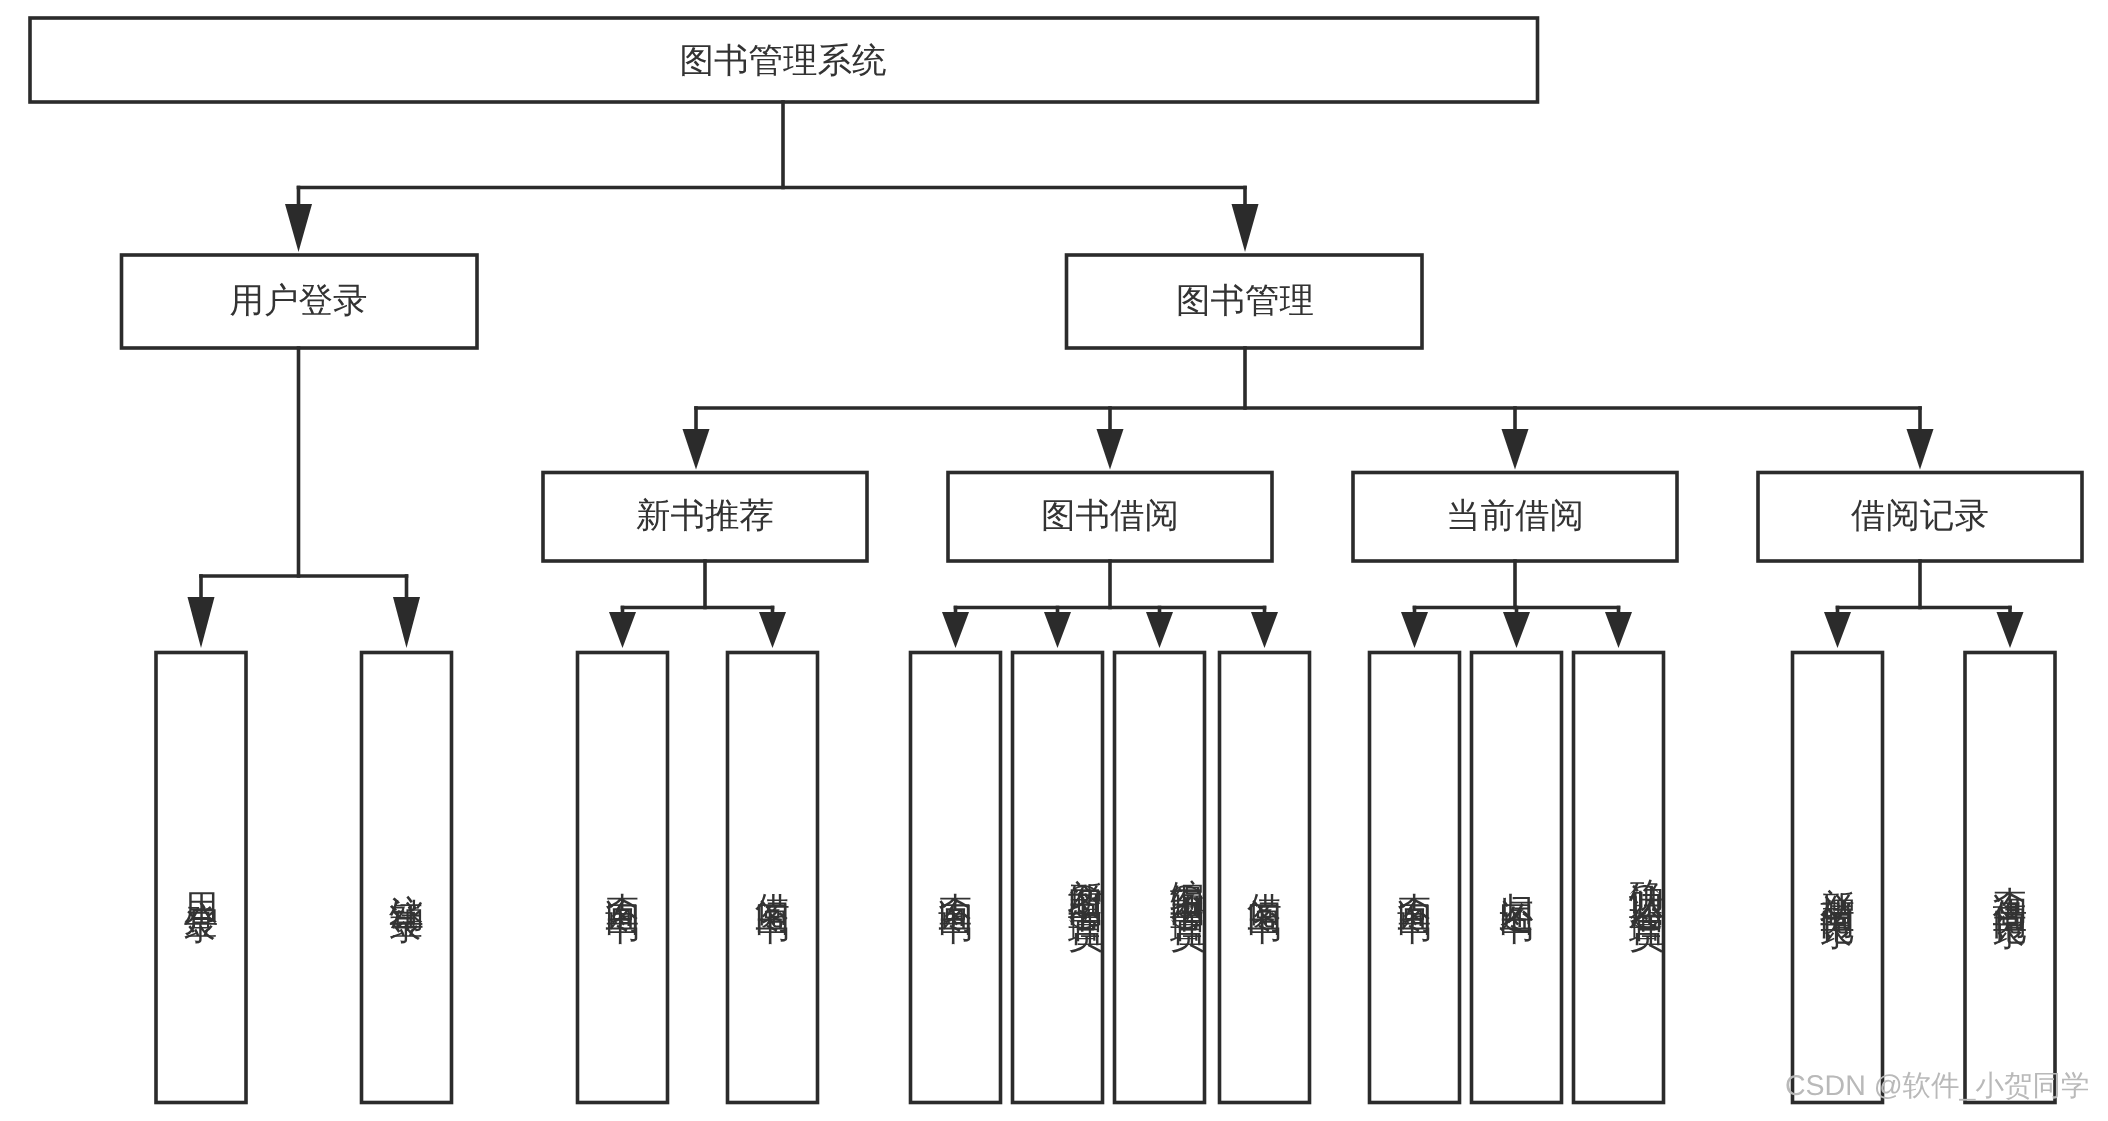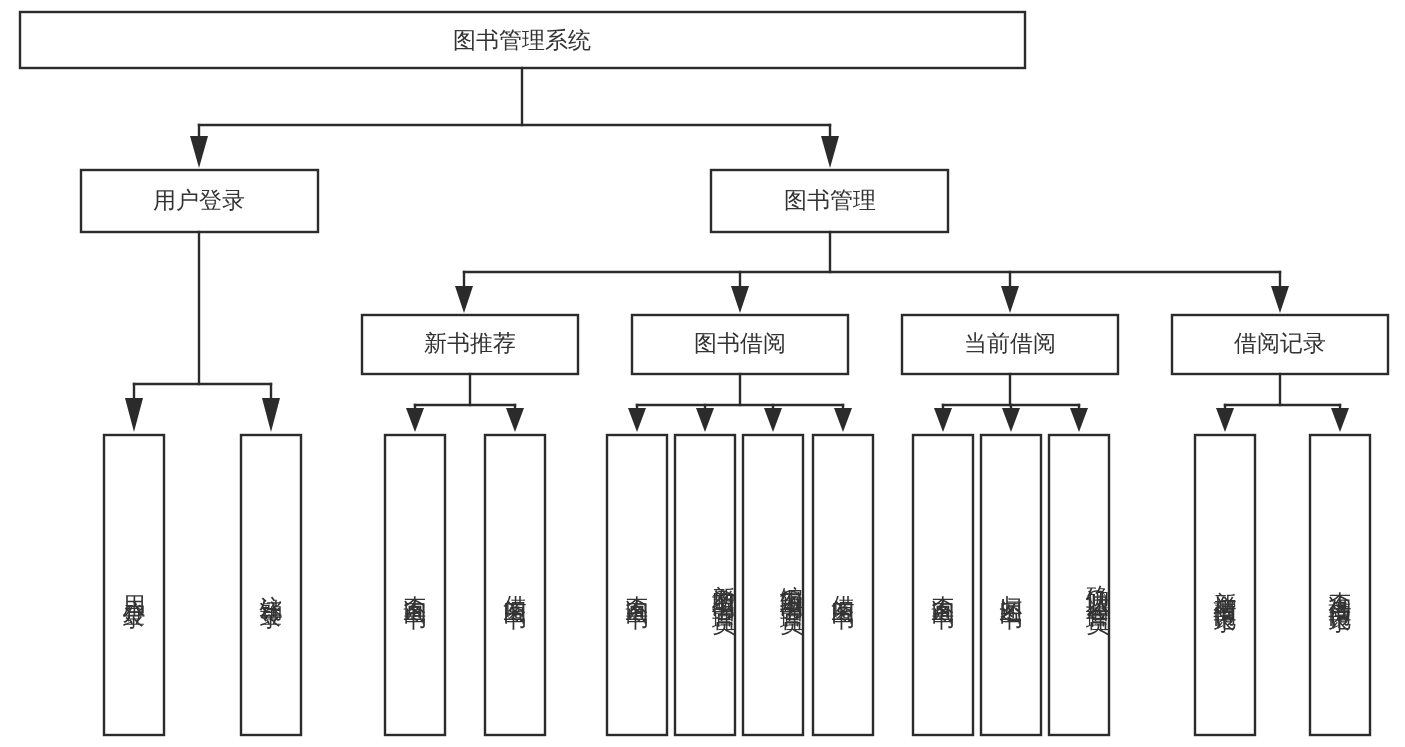--- a/index.html
+++ b/index.html
@@ -192,14 +192,15 @@
   <div class="node-label-v" style="left:743px; top:435px; width:60px; height:300px; align-items:flex-start;">编辑图书（管理员）</div>
   <div class="node-label-v" style="left:813px; top:435px; width:60px; height:300px;">借阅图书</div>
 
   <div class="node-label-v" style="left:913px; top:435px; width:60px; height:300px;">查询图书</div>
   <div class="node-label-v" style="left:981px; top:435px; width:60px; height:300px;">归还图书</div>
   <div class="node-label-v" style="left:1049px; top:435px; width:60px; height:300px; align-items:flex-start;">确认归还（管理员）</div>
 
   <div class="node-label-v" style="left:1195px; top:435px; width:60px; height:300px;">新增借阅记录</div>
   <div class="node-label-v" style="left:1310px; top:435px; width:60px; height:300px;">查询借阅记录</div>
 
+  <div class="watermark">CSDN @软件_小贺同学</div>
 
 </div>
 
 </body></html>

